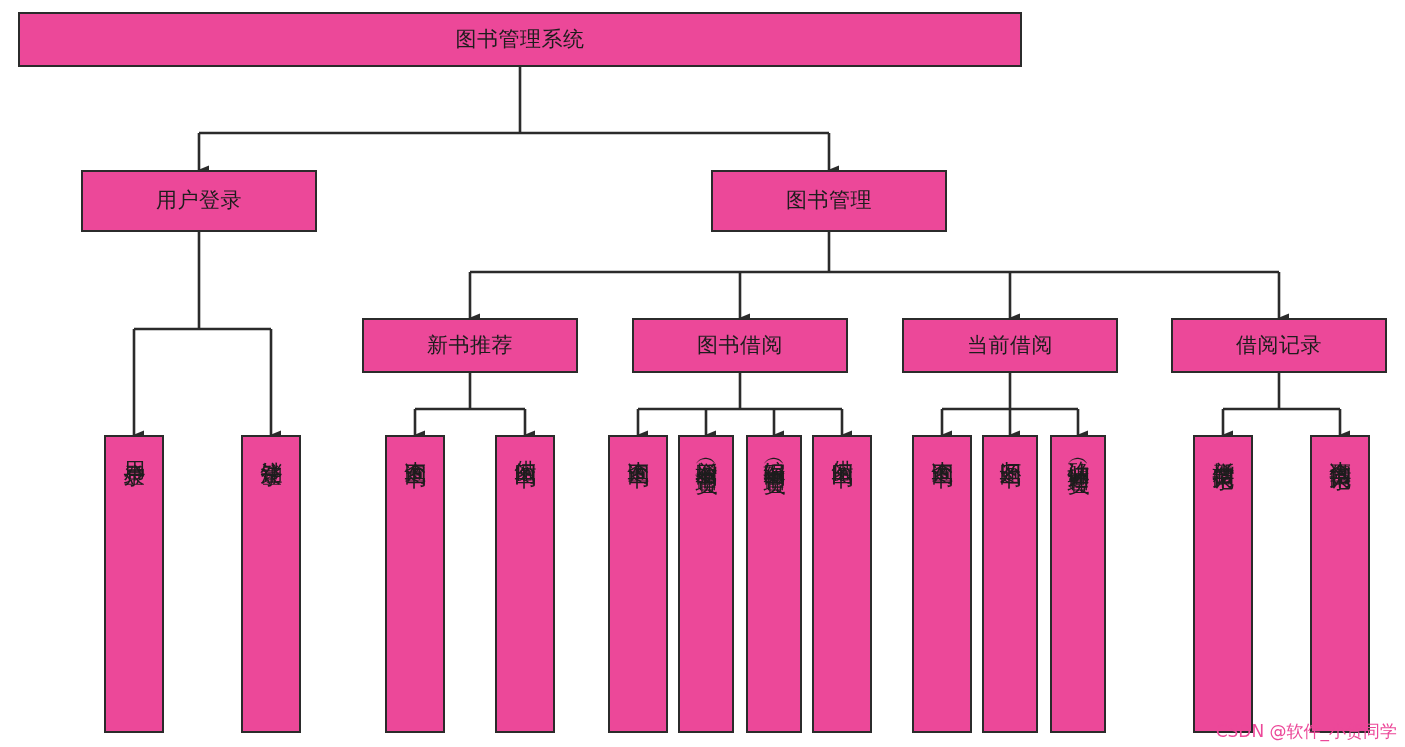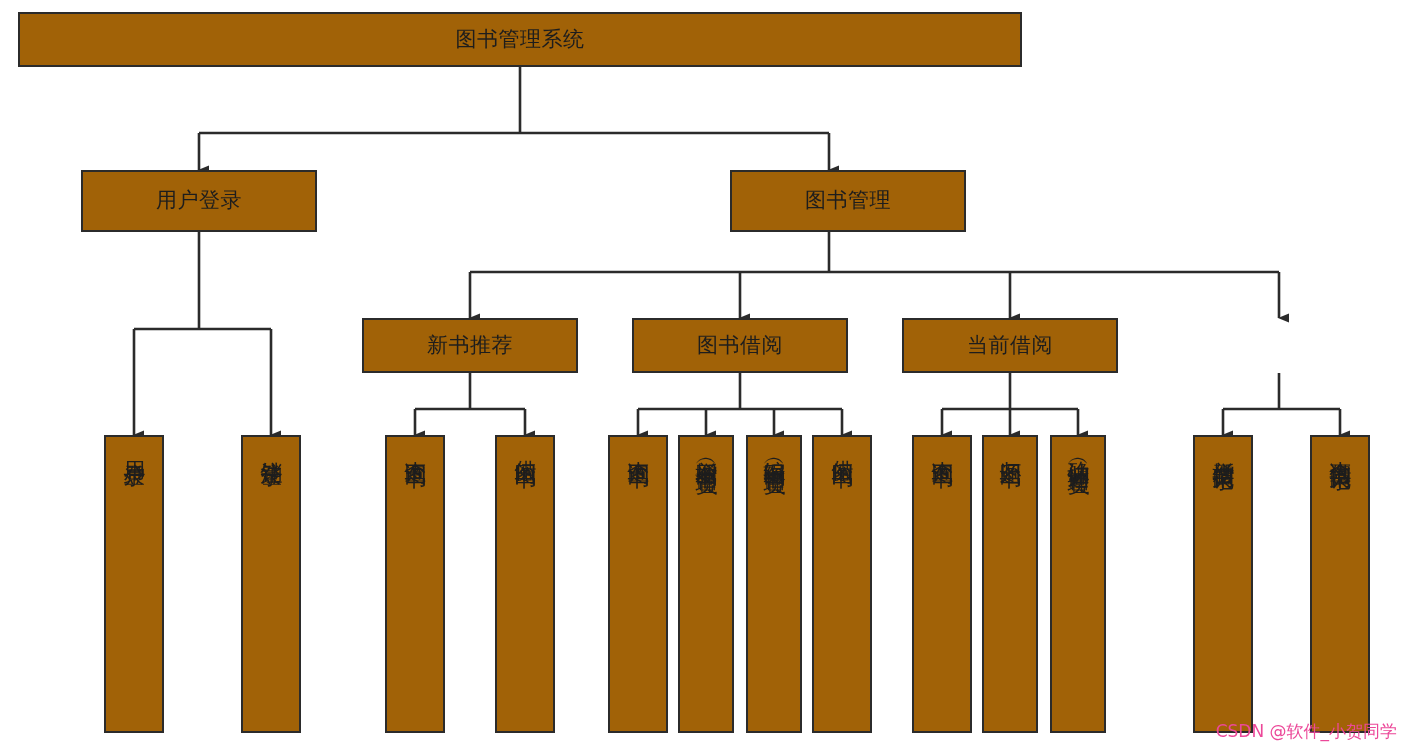--- a/index.html
+++ b/index.html
@@ -24,21 +24,21 @@
     left: 0;
     top: 0;
     width: 1405px;
     height: 747px;
     pointer-events: none;
   }
   .node {
     position: absolute;
     box-sizing: border-box;
     border: 2.5px solid #2b2b2b;
-    background: #a16207;
+    background: #ec4899;
     display: flex;
     align-items: center;
     justify-content: center;
     z-index: 2;
   }
   .node .label {
     font-size: 21px;
     line-height: 1.12;
     color: #1d1d1d;
     letter-spacing: 0.5px;
@@ -126,33 +126,36 @@
     </g>
   </svg>
 
   <div class="node" style="left:18px; top:12px; width:1004px; height:55px;">
     <span class="label">图书管理系统</span>
   </div>
 
   <div class="node" style="left:81px; top:170px; width:236px; height:62px;">
     <span class="label">用户登录</span>
   </div>
-  <div class="node" style="left:711px; top:170px; width:236px; height:62px;margin-left:19px;">
+  <div class="node" style="left:711px; top:170px; width:236px; height:62px;">
     <span class="label">图书管理</span>
   </div>
 
   <div class="node" style="left:632px; top:318px; width:216px; height:55px;">
     <span class="label">图书借阅</span>
   </div>
   <div class="node" style="left:362px; top:318px; width:216px; height:55px;">
     <span class="label">新书推荐</span>
   </div>
   <div class="node" style="left:902px; top:318px; width:216px; height:55px;text-align:right;">
     <span class="label">当前借阅</span>
   </div>
+  <div class="node" style="left:1171px; top:318px; width:216px; height:55px;">
+    <span class="label">借阅记录</span>
+  </div>
 
   <div class="node vertical" style="left:104px; top:435px; width:60px; height:298px;">
     <span class="label">用户登录</span>
   </div>
   <div class="node vertical" style="left:241px; top:435px; width:60px; height:298px;">
     <span class="label">注销登录</span>
   </div>
 
   <div class="node vertical" style="left:385px; top:435px; width:60px; height:298px;">
     <span class="label">查询图书</span>

